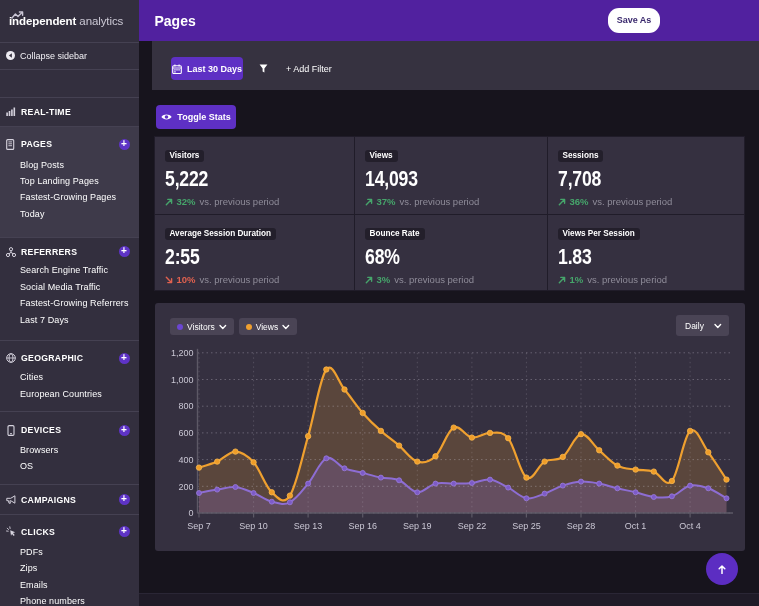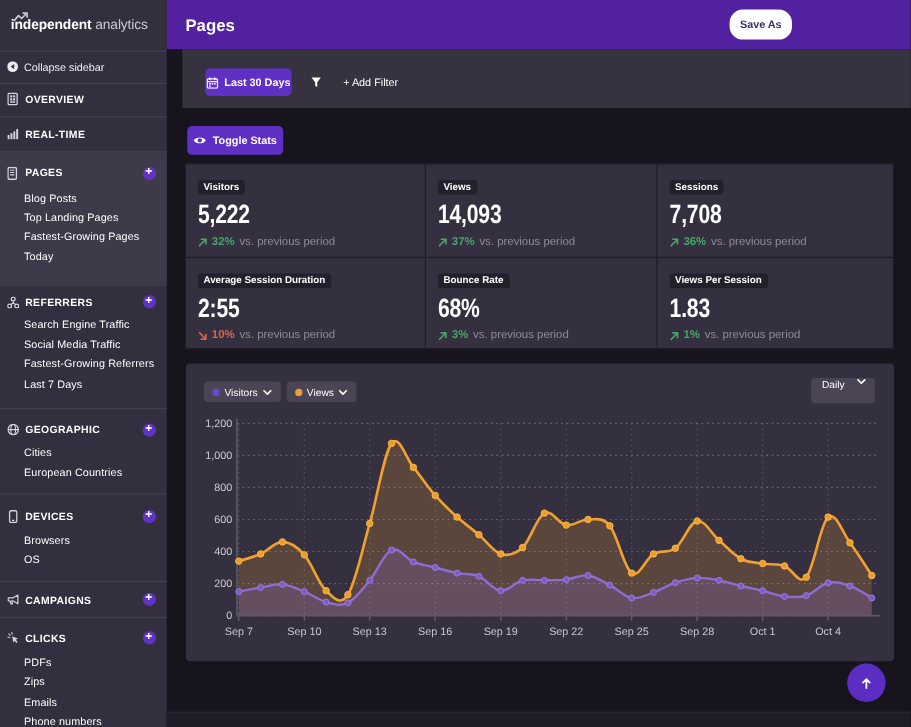--- a/index.html
+++ b/index.html
@@ -52,21 +52,21 @@
 .delta b.r { color:#e0614f; }
 
 
 .panel { position:absolute; left:155px; top:303px; width:590px; height:248px;
   background:#353040; border-radius:3px; }
 .legend { position:absolute; left:15px; top:15px; display:flex; gap:5px; }
 .lchip { white-space:nowrap; height:17px; background:#4a4455; border-radius:3px; display:flex; align-items:center; gap:4px;
   padding:0 7px; color:#fff; font-size:8.5px; }
 .ldot { width:6px; height:6px; border-radius:50%; display:inline-block; }
 .sel { position:absolute; right:16px; top:12px; width:53px; height:21px; background:#4a4455; border-radius:3px;
-  color:#fff; font-size:8.5px; display:flex; align-items:flex-start; padding-left:9px; gap:10px; }
+  color:#fff; font-size:8.5px; display:flex; align-items:center; padding-left:9px; gap:10px; }
 
 
 .btn-tcols { white-space:nowrap; position:absolute; left:159px; top:564px; width:92px; height:20px; background:#5e30c4;
   border-radius:4px; color:#fff; font-size:9px; display:flex; align-items:center; justify-content:center; gap:5px; }
 .fab { position:absolute; left:706px; top:553px; width:32px; height:32px; border-radius:50%; background:#5c2dc2;
   display:flex; align-items:center; justify-content:center; }
 .bstrip { position:absolute; left:139px; top:593px; width:620px; height:13px; background:#1f1b27;
   border-top:1px solid #2a2635; }
 </style></head>
 <body>
@@ -89,33 +89,20 @@
       <div class="sep" style="top:411.0px"></div>
       <div class="sep" style="top:484.0px"></div>
       <div class="sep" style="top:513.5px"></div>
       <div class="activebg" style="top:126.5px;height:110px"></div>
       <div class="collapse" style="top:48.5px">
         <svg width="9" height="9" viewBox="0 0 9 9" style="" xmlns="http://www.w3.org/2000/svg">
           <circle cx="4.5" cy="4.5" r="4.5" fill="#eceaf1"></circle>
           <path d="M5.9 2.3 L2.9 4.5 L5.9 6.7 Z" fill="#36323f"></path>
         </svg>
         <span>Collapse sidebar</span>
-      </div>
-      <div class="shrow" style="top:69.7px">
-        <span class="sic">
-          <svg width="9" height="11" viewBox="0 0 9 11" style="" xmlns="http://www.w3.org/2000/svg">
-            <rect x="0.7" y="0.7" width="7.6" height="9.6" rx="1" fill="none" stroke="#d6d3de" stroke-width="1.1"></rect>
-            <rect x="2.4" y="2.4" width="1.8" height="1.8" fill="#d6d3de"></rect>
-            <rect x="4.9" y="2.4" width="1.8" height="1.8" fill="#d6d3de"></rect>
-            <rect x="2.4" y="4.9" width="1.8" height="1.8" fill="#d6d3de"></rect>
-            <rect x="4.9" y="4.9" width="1.8" height="1.8" fill="#d6d3de"></rect>
-            <rect x="2.4" y="7.4" width="4.3" height="1.2" fill="#d6d3de"></rect>
-          </svg>
-        </span>
-        <span class="shead">OVERVIEW</span>
       </div>
       <div class="shrow" style="top:98.5px">
         <span class="sic">
           <svg width="10" height="11" viewBox="0 0 10 11" style="" xmlns="http://www.w3.org/2000/svg">
             <rect x="0.3" y="6.5" width="1.6" height="3.5" fill="#d6d3de"></rect>
             <rect x="2.7" y="5" width="1.6" height="5" fill="#d6d3de"></rect>
             <rect x="5.1" y="3.5" width="1.6" height="6.5" fill="#d6d3de"></rect>
             <rect x="7.5" y="1.5" width="1.6" height="8.5" fill="#d6d3de"></rect>
           </svg>
         </span>

